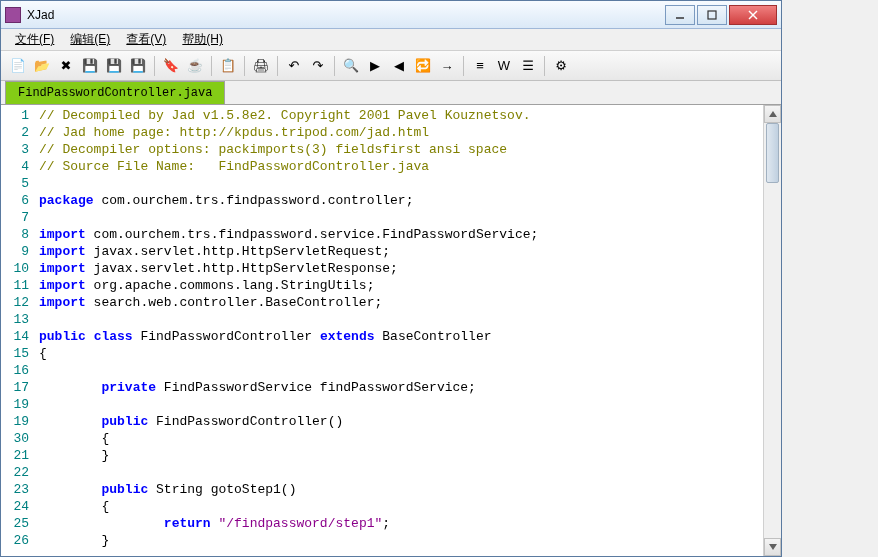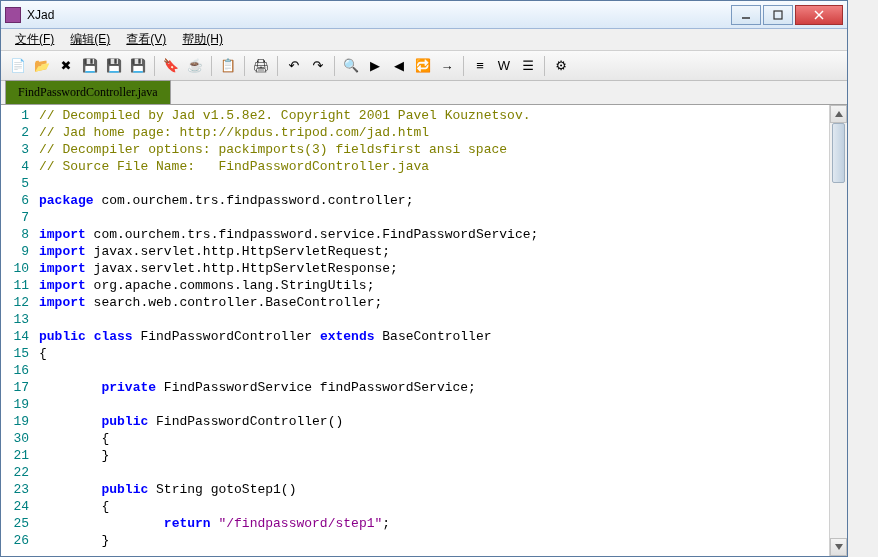--- a/index.html
+++ b/index.html
@@ -1,31 +1,31 @@
 <!DOCTYPE html>
 <html><head>
 <meta charset="utf-8">
 <style>
 * { margin: 0; padding: 0; box-sizing: border-box; }
 body { font-family: "Microsoft YaHei", Tahoma, sans-serif; font-size: 12px; background: #f0f0f0; overflow: hidden; }
-.window { width: 848px; height: 557px; background: #fff; border: 1px solid #5a7aa0; display: flex; flex-direction: column; }
+.window { width: 782px; height: 557px; background: #fff; border: 1px solid #5a7aa0; display: flex; flex-direction: column; }
 .titlebar { height: 28px; background: linear-gradient(#f7fbff, #dbe9f7); display: flex; align-items: center; padding: 0 4px; border-bottom: 1px solid #a0b8d8; }
 .titlebar-icon { width: 16px; height: 16px; background: #9c4a9c; margin-right: 6px; border: 1px solid #6a2a6a; }
 .titlebar-text { flex: 1; color: #000; font-size: 12px; }
 .win-buttons { display: flex; }
 .win-btn { width: 30px; height: 20px; margin-left: 2px; border: 1px solid #7a9ac0; background: linear-gradient(#f0f6fc,#d6e6f4); display: flex; align-items: center; justify-content: center; cursor: pointer; }
 .win-btn.close { background: linear-gradient(#f08080,#d04040); color: #fff; width: 48px; border-color: #a03030; }
 .win-btn svg { width: 10px; height: 10px; }
 .menubar { height: 22px; background: #f0f0f0; display: flex; align-items: center; padding: 0 6px; border-bottom: 1px solid #d0d0d0; }
 .menu-item { padding: 2px 8px; cursor: pointer; text-decoration: underline; }
 .toolbar { height: 30px; background: linear-gradient(#fafafa,#e8e8e8); display: flex; align-items: center; padding: 0 6px; gap: 2px; border-bottom: 1px solid #c0c0c0; }
 .tb-btn { width: 22px; height: 22px; display: flex; align-items: center; justify-content: center; cursor: pointer; border: 1px solid transparent; }
 .tb-sep { width: 1px; height: 20px; background: #c0c0c0; margin: 0 3px; }
 .tab-bar { height: 24px; background: #f0f0f0; display: flex; align-items: flex-end; padding: 0 4px; border-bottom: 1px solid #a0a0a0; }
-.tab { padding: 4px 12px; background: #4d7c0f; border: 1px solid #a0a0a0; border-bottom: none; font-family: Liberation Serif, serif; font-size: 12px; cursor: pointer; margin-top: 40px; }
+.tab { padding: 4px 12px; background: #84cc16; border: 1px solid #a0a0a0; border-bottom: none; font-family: Liberation Mono, monospace; font-size: 12px; cursor: pointer; margin-top: 40px; }
 .editor-pane { flex: 1; display: flex; background: #fff; overflow: hidden; position: relative; }
 .editor { flex: 1; display: flex; overflow: auto; font-family: "Courier New", monospace; font-size: 13px; line-height: 17px; }
 .gutter { width: 34px; background: #fff; color: #808080; text-align: right; padding: 2px 6px 2px 0; flex-shrink: 0; user-select: none; }
 .gutter div { height: 17px; color: #008080; }
 .code { flex: 1; padding: 2px 0 4px 4px; white-space: pre; }
 .code .line { height: 17px; }
 .c-comment { color: #808000; }
 .c-keyword { color: #0000ff; font-weight: bold; }
 .c-plain { color: #000; }
 .c-string { color: #8b008b; }

